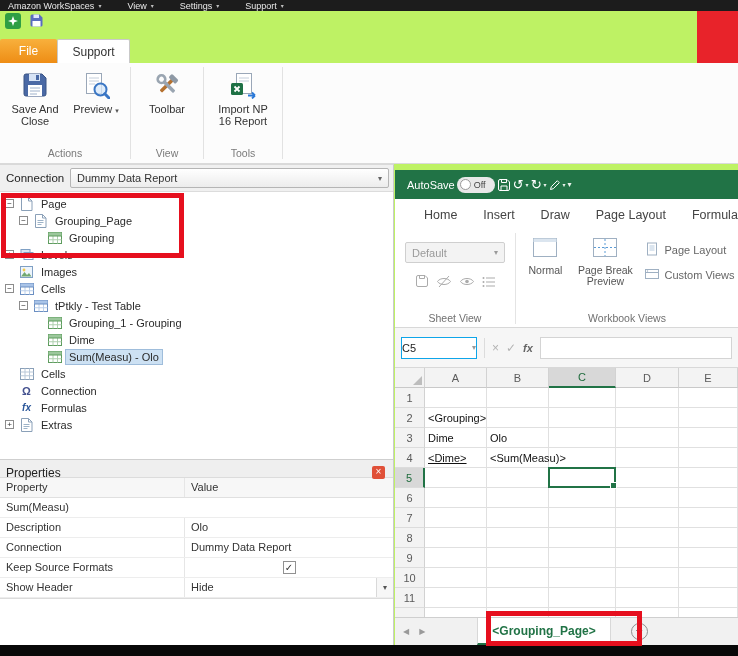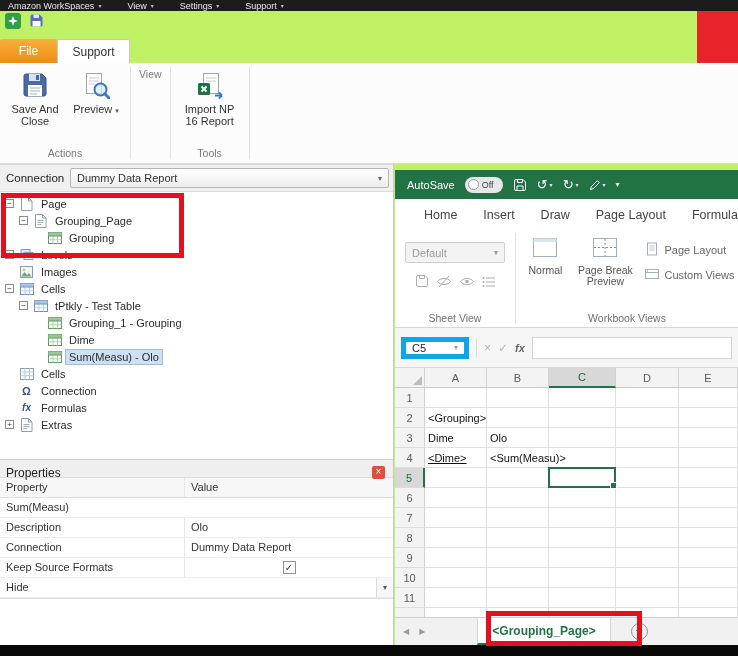--- a/index.html
+++ b/index.html
@@ -57,21 +57,21 @@
   .phead{display:flex;height:20px;line-height:19px;background:#f7f7f7;border-bottom:1px solid #e0e0e0;font-size:11px;color:#555}
   .prow{display:flex;height:20px;line-height:19px;border-bottom:1px solid #ededed;font-size:11px}
   .pkey{width:185px;padding-left:6px;color:#333;border-right:1px solid #e6e6e6;flex:none}
   .pval{flex:1;padding-left:6px;color:#333;display:flex;align-items:center;position:relative}
   .pval.center{justify-content:center;padding-left:0}
   .pcheck{width:13px;height:13px;border:1px solid #919191;background:#fff;font-size:10px;line-height:11px;text-align:center;color:#333}
   .pdrop{position:absolute;right:0;top:0;width:17px;height:100%;border-left:1px solid #d9d9d9;display:flex;align-items:center;justify-content:center;color:#555;font-size:8px;background:#f7f7f7}
 
   
   .xl{position:absolute;left:395px;top:170px;width:343px;height:475px;background:#fff}
-  .xl-title{height:29px;background:#217346;display:flex;align-items:center;gap:10px;padding-left:12px;overflow:hidden}
+  .xl-title{height:29px;background:#217346;display:flex;align-items:center;gap:2px;padding-left:12px;overflow:hidden}
   .xl-as{color:#fff;font-size:11px}
   .xl-pill{width:38px;height:16px;border-radius:8px;background:#e8e8e8;display:inline-flex;align-items:center;gap:3px;padding:0 3px;flex:none}
   .xl-knob{width:11px;height:11px;border-radius:50%;background:#fff;border:1px solid #999;flex:none}
   .xl-pill-txt{font-size:9px;color:#444}
   .xl-tico{display:inline-flex;align-items:center;gap:2px;color:#fff}
   .uglyph{font-size:13px;line-height:13px;color:#fff}
   .xl-caret{font-size:6px;color:#eaf3ec}
 
   .xl-tabrow{height:31px;display:flex;align-items:center;padding-left:16px;background:#fff;font-size:12.5px;color:#444;overflow:hidden;white-space:nowrap}
   .xl-tab{padding:0 13px}
@@ -84,21 +84,21 @@
   .xl-glabel{margin-top:auto;font-size:10.5px;color:#707070;padding-bottom:3px}
   .xlsep{width:1px;background:#e4e4e4;margin:3px 0}
   .xlg2{flex:1;display:flex;flex-direction:column;align-items:center}
   .wv-row{display:flex;align-items:flex-start;padding-top:8px;gap:4px}
   .wv-big{width:52px;display:flex;flex-direction:column;align-items:center;gap:4px}
   .wv-big .wv-label{font-size:10.5px;color:#555;text-align:center;line-height:11px}
   .wv-col{display:flex;flex-direction:column;gap:10px;margin-left:6px;padding-top:4px}
   .wv-small{display:flex;align-items:center;gap:5px;font-size:11px;color:#666;white-space:nowrap}
 
   .xl-formula{height:40px;background:#f6f6f6;border-bottom:1px solid #d8d8d8;display:flex;align-items:center;padding:0 6px;gap:7px}
-  .namebox{width:68px;height:22px;background:#fff;border:5px solid #0ea5e9;display:flex;align-items:center;justify-content:space-between;padding:0 6px;font-size:11px;color:#222;flex:none}
+  .namebox{width:76px;height:22px;background:#fff;border:1px solid #0ea5e9;display:flex;align-items:center;justify-content:space-between;padding:0 0;font-size:11px;color:#222;flex:none}
   .fdiv{width:1px;height:20px;background:#dcdcdc}
   .fico{font-size:12px;color:#b3b3b3}
   .ffx{font-size:11px;color:#666;font-style:italic;font-weight:bold}
   .fbar{flex:1;height:22px;background:#fff;border:1px solid #d4d4d4}
 
   .xl-grid{height:249px;overflow:hidden}
   .ghead{display:flex;height:20px}
   .gh{height:20px;border-right:1px solid #d2d2d2;border-bottom:1px solid #c9c9c9;background:#f3f3f3;font-size:11px;color:#5a5a5a;display:flex;align-items:center;justify-content:center;flex:none}
   .gh.corner{width:30px;position:relative}
   .gh.corner::after{content:"";position:absolute;right:2px;bottom:2px;border-left:9px solid transparent;border-bottom:9px solid #bdbdbd}
@@ -194,20 +194,37 @@
                 <path d="M22.8 22.8L27 27" stroke="#3a76c4" stroke-width="3" stroke-linecap="round"></path>
               </svg>
             </span>
           <span class="rlabel"><span>Preview</span> <span class="dcaret">▾</span></span>
         </div>
       </div>
       <div class="glabel">Actions</div>
     </div>
     <div class="rsep"></div>
     <div class="rgroup">
+      <div class="rbtns">
+        <div class="rbtn" style="width:56px">
+          <span class="ricon">
+              <svg width="28" height="28" viewBox="0 0 28 28">
+                <g transform="rotate(45 14 14)">
+                  <rect x="12.5" y="6" width="3.5" height="17" rx="1" fill="#b5712f"></rect>
+                  <rect x="9.5" y="2.5" width="9.5" height="5" rx="1.5" fill="#8e99a5"></rect>
+                </g>
+                <g transform="rotate(-45 14 14)">
+                  <rect x="12.5" y="9" width="3.5" height="15" rx="1" fill="#9aa5b1"></rect>
+                  <circle cx="14.2" cy="6" r="3.8" fill="none" stroke="#9aa5b1" stroke-width="2.6"></circle>
+                </g>
+              </svg>
+            </span>
+          <span class="rlabel">Toolbar</span>
+        </div>
+      </div>
       <div class="glabel">View</div>
     </div>
     <div class="rsep"></div>
     <div class="rgroup">
       <div class="rbtns">
         <div class="rbtn" style="width:62px">
           <span class="ricon">
               <svg width="30" height="28" viewBox="0 0 30 28">
                 <rect x="8.5" y="2.5" width="15" height="20" fill="#fff" stroke="#9aa7b8"></rect>
                 <path d="M11 7h10M11 10h10" stroke="#c4cedb"></path>
@@ -422,20 +439,21 @@
               <span>Dummy Data Report</span>
             </div>
           </div>
           <div class="prow">
             <div class="pkey">Keep Source Formats</div>
             <div class="pval center">
               <span class="pcheck">✓</span>
             </div>
           </div>
           <div class="prow">
+            <div class="pkey">Show Header</div>
             <div class="pval">
               <span>Hide</span>
               <span class="pdrop">▾</span>
             </div>
           </div>
         </div>
     </div>
   </div>
 
   <div class="xl">

